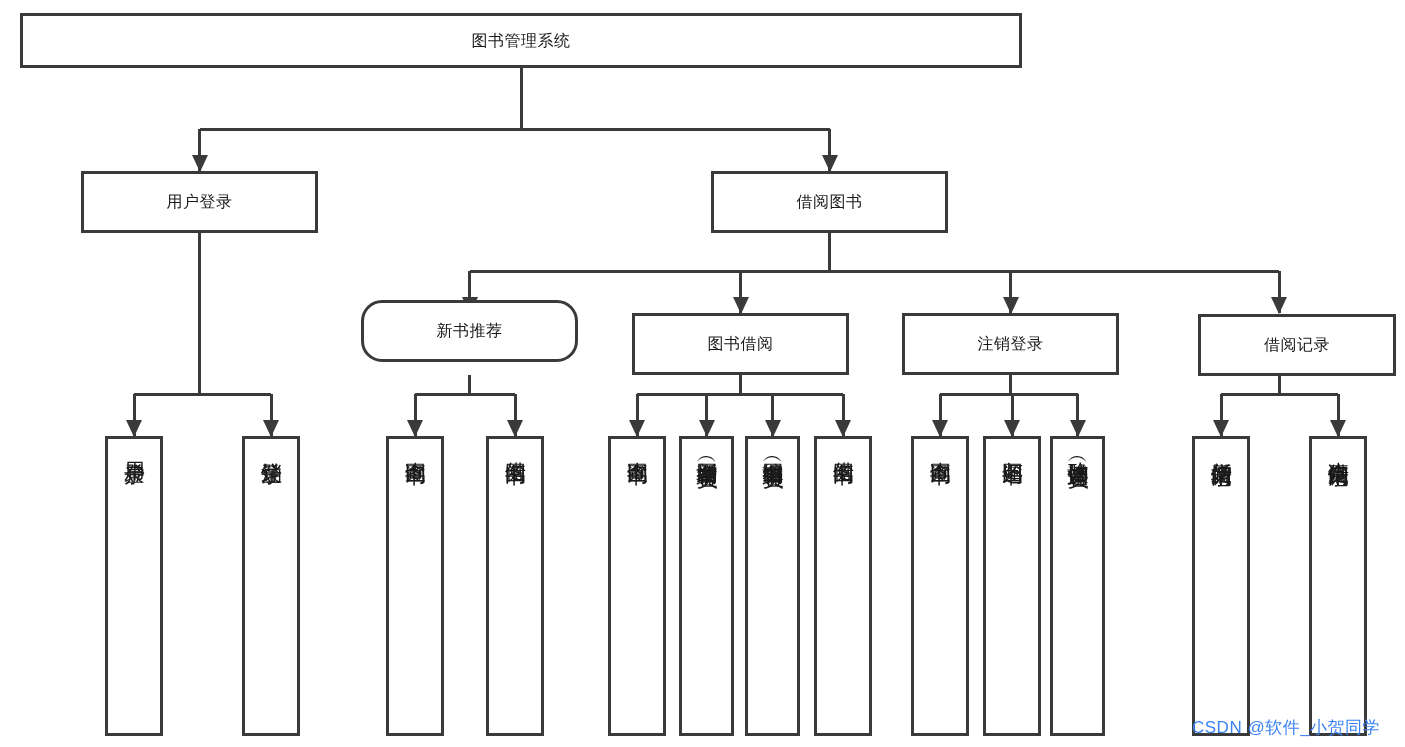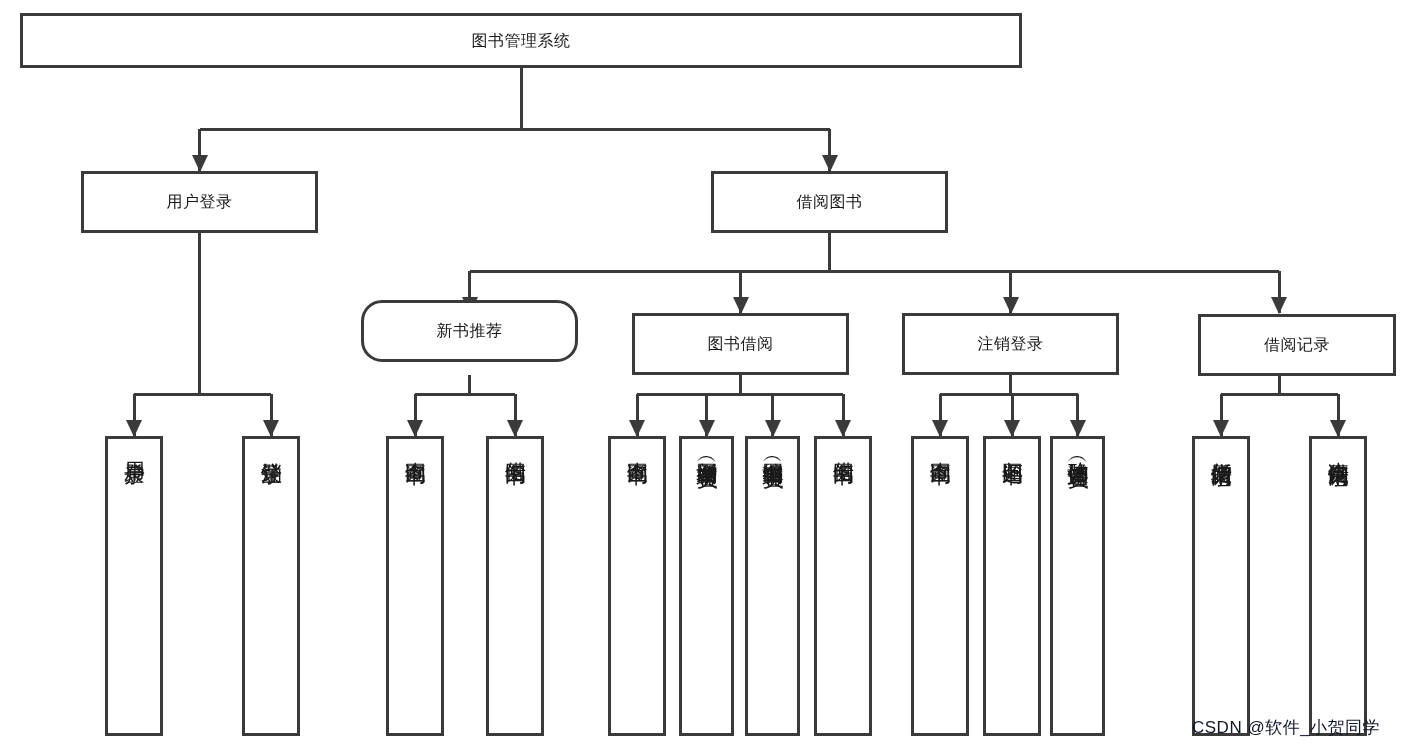--- a/index.html
+++ b/index.html
@@ -67,21 +67,21 @@
     width: 0;
     height: 0;
     border-left: 8px solid transparent;
     border-right: 8px solid transparent;
     border-top: 17px solid #3a3a3a;
   }
   
   #watermark {
     position: absolute;
     font-size: 17px;
-    color: #0f172a;
+    color: #3b82f6;
     white-space: nowrap;
     letter-spacing: 0.5px;
   }
 </style>
 </head>
 <body>
 
 <div id="canvas">
   <div id="edge-layer">
       <div class="edge v" style="left: 519.5px; top: 68px; height: 61px;"></div>

